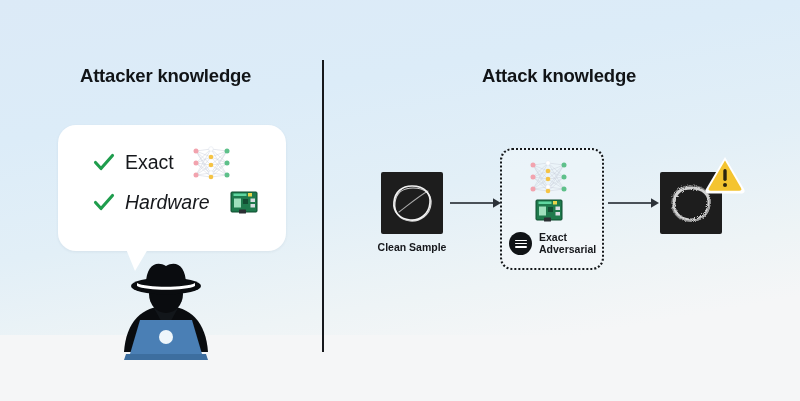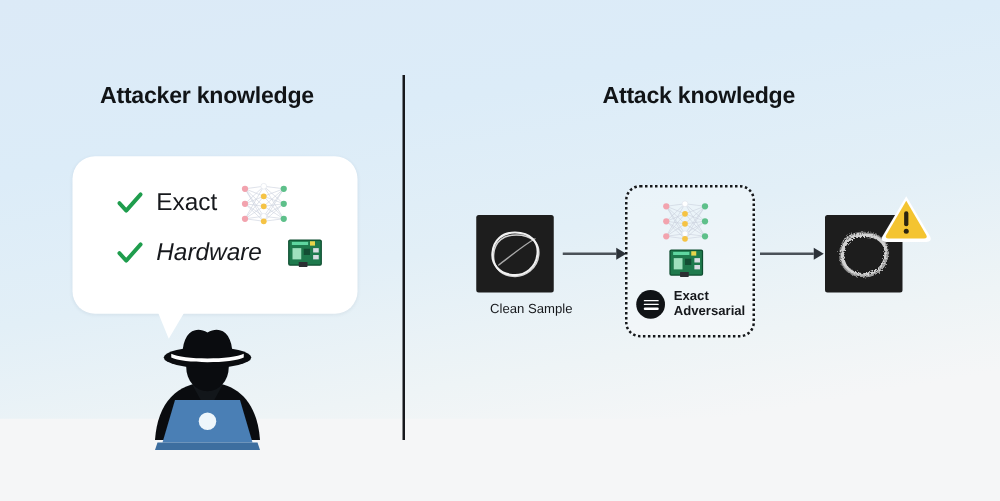--- a/index.html
+++ b/index.html
@@ -51,22 +51,22 @@
   .nn{display:block;}
 
   
   .hacker{left:110px;top:258px;width:112px;height:104px;}
 
   
   .tile{
     background:#1d1d1d;border-radius:2px;
   }
   .tile-caption{
-    font-size:10.5px;font-weight:normal;color:#16181c;
-    text-align:right;line-height:12.5px;white-space:pre-line;
+    font-size:10.5px;font-weight:bold;color:#16181c;
+    text-align:center;line-height:12.5px;white-space:pre-line;
   }
 
   
   .dashbox{
     left:500px;top:148px;width:100px;height:118px;
     border:2px dotted #15181b;border-radius:12px;
     background:rgba(255,255,255,0.30);
   }
   .classifier-label{
     font-size:10.5px;font-weight:bold;color:#16181c;

